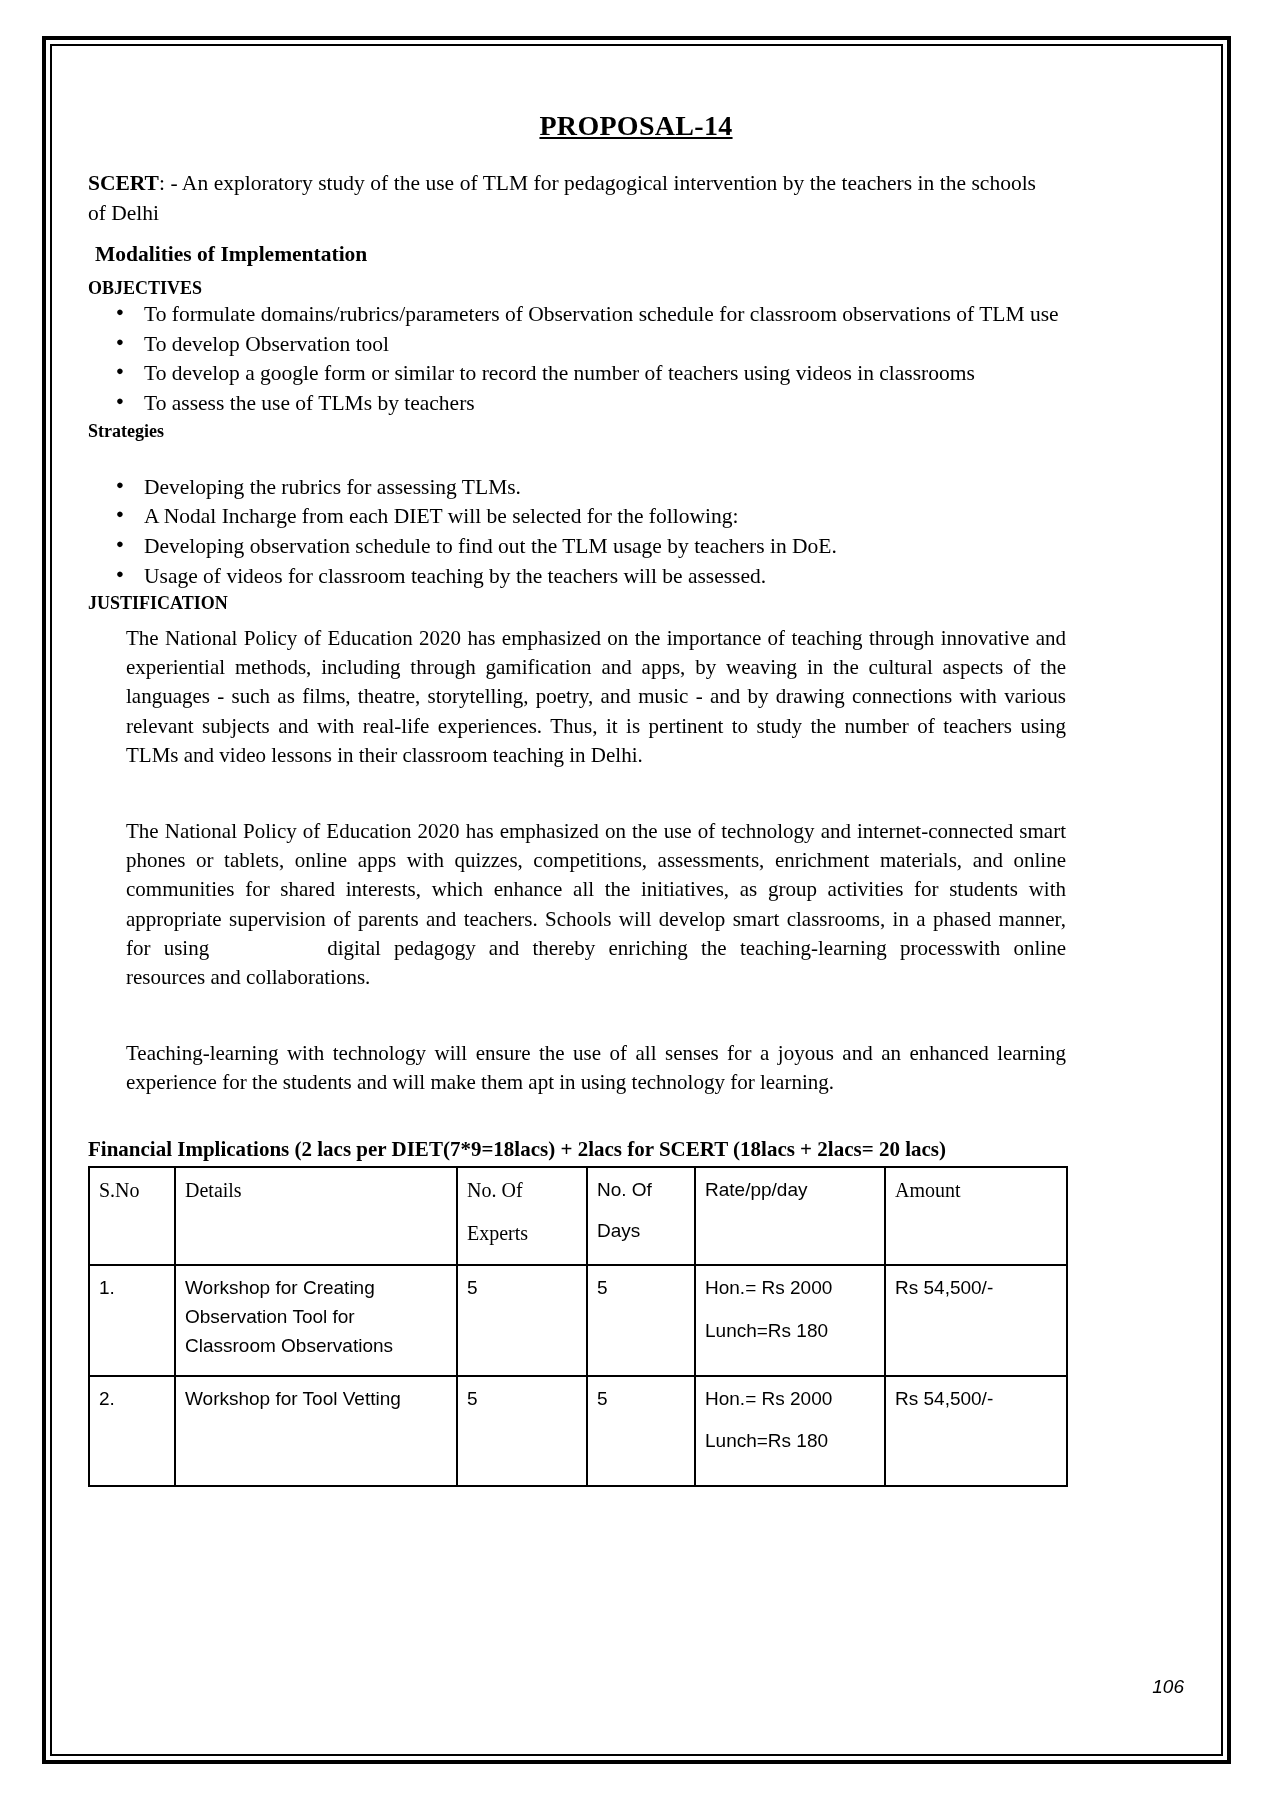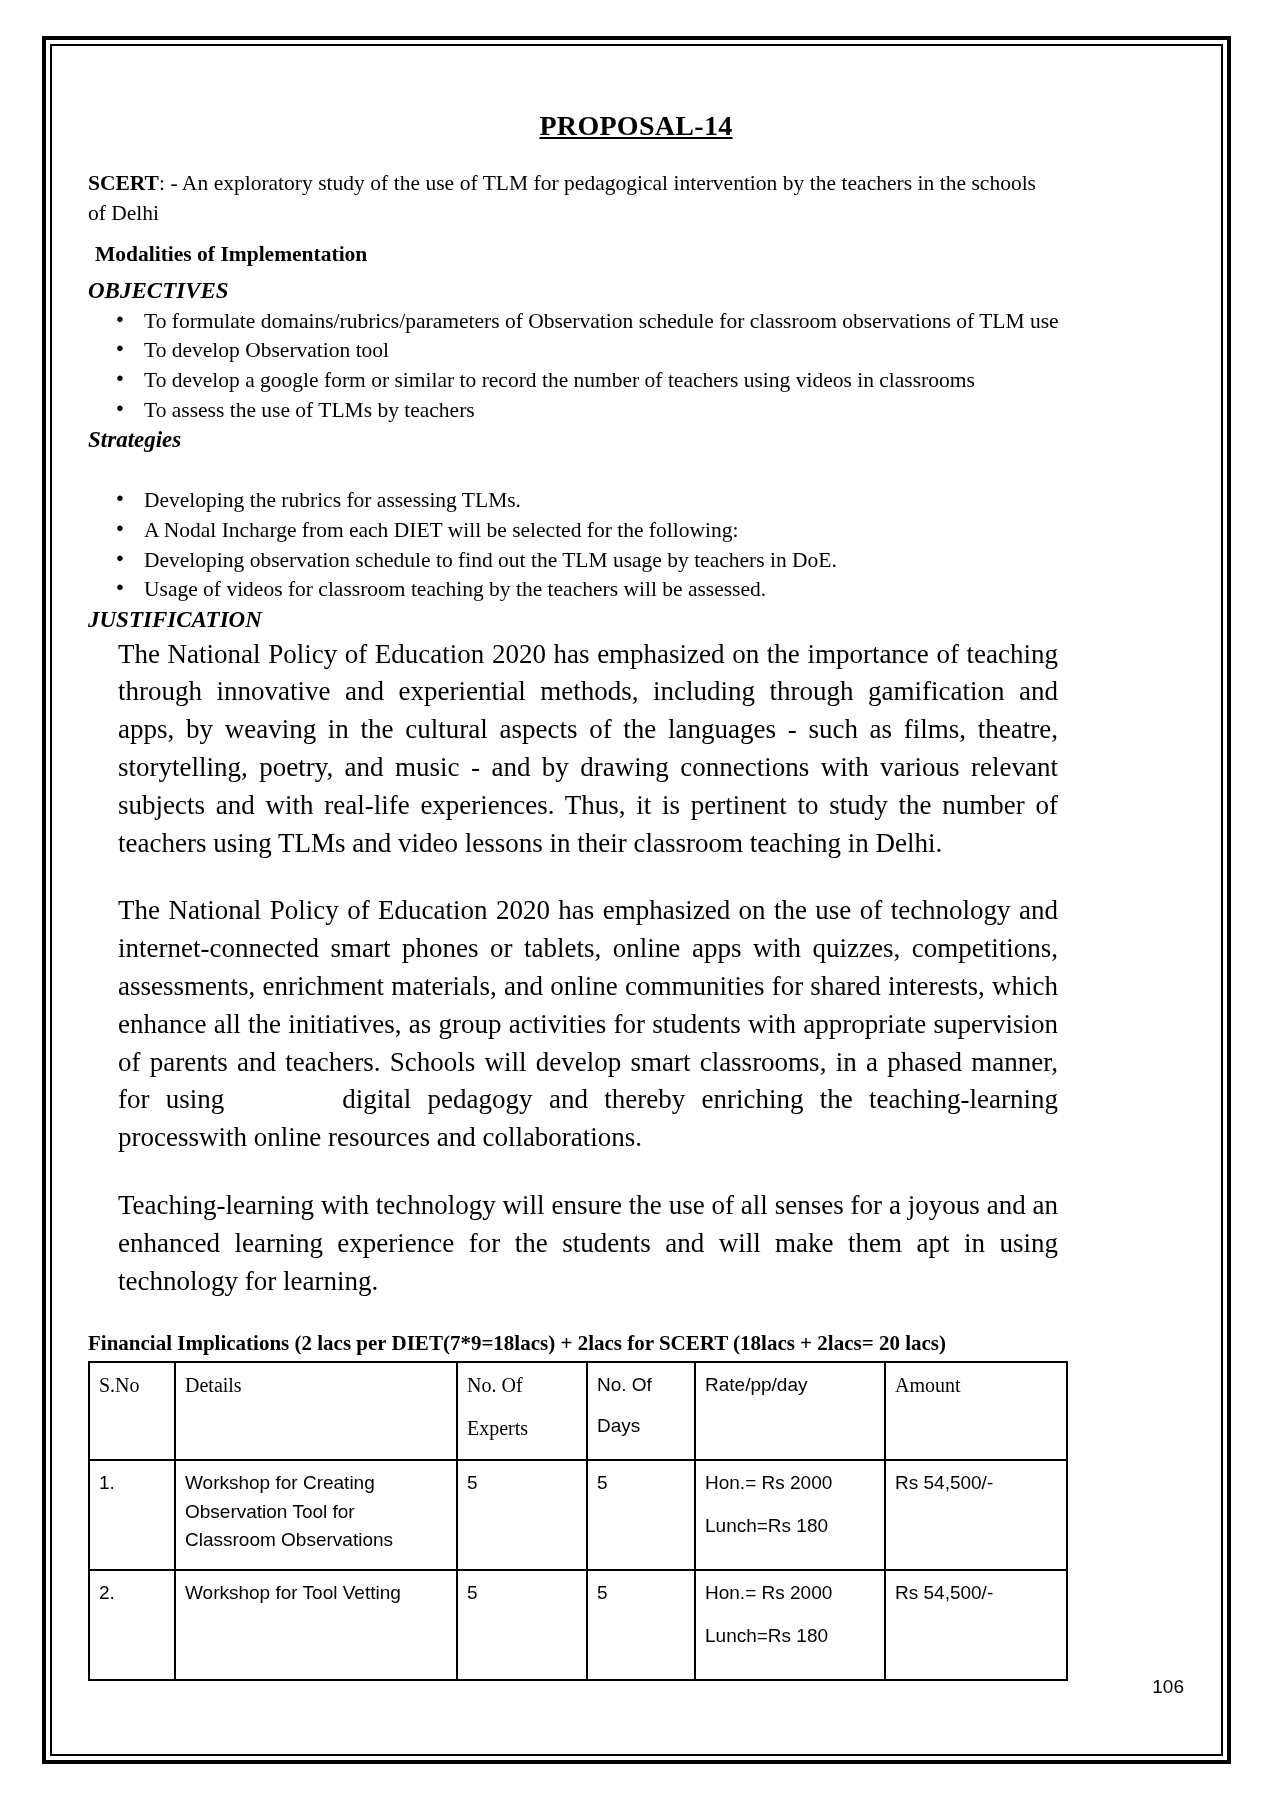--- a/index.html
+++ b/index.html
@@ -62,25 +62,24 @@
   }
   .title-line b { font-weight: bold; }
 
   .heading {
     font-size: 21.5px;
     font-weight: bold;
     line-height: 1.34;
     margin: 7px;
   }
   .subheading {
-    font-size: 23px;
+    font-size: 18px;
     font-weight: bold;
     line-height: 1.34;
     margin: 0;
-    font-style: italic;
   }
 
   ul.bullets {
     list-style: none;
     margin: 0;
     padding: 0;
   }
   ul.bullets > li {
     position: relative;
     font-size: 21.5px;
@@ -94,25 +93,25 @@
     position: absolute;
     left: 28px;
     top: -1px;
     font-size: 13px;
     line-height: 1.95;
   }
 
   .spacer-line { height: 30px; }
 
   .para {
-    font-size: 27px;
+    font-size: 21px;
     line-height: 1.40;
     text-align: justify;
     text-justify: inter-word;
-    margin: 0;
+    margin: 8px;
     padding-left: 30px;
     width: 940px;
   }
   .para .tabgap { display: inline-block; width: 118px; }
 
   .fin-heading {
     font-size: 21px;
     font-weight: bold;
     margin: 0;
     padding-left: 0px;
@@ -164,20 +163,21 @@
 
   .hdr-row th { height: 74px; }
   .body-row td { height: 86px; }
 
   .page-number {
     position: absolute;
     right: 0px;
     bottom: 42px;
     font-size: 19px;
     font-family: "Liberation Sans", "DejaVu Sans", sans-serif;
+    font-style: italic;
   }
 </style>
 </head>
 <body>
 
 <div class="page-frame-outer"></div>
 <div class="page-frame-inner"></div>
 
 <div class="page-content">
 

